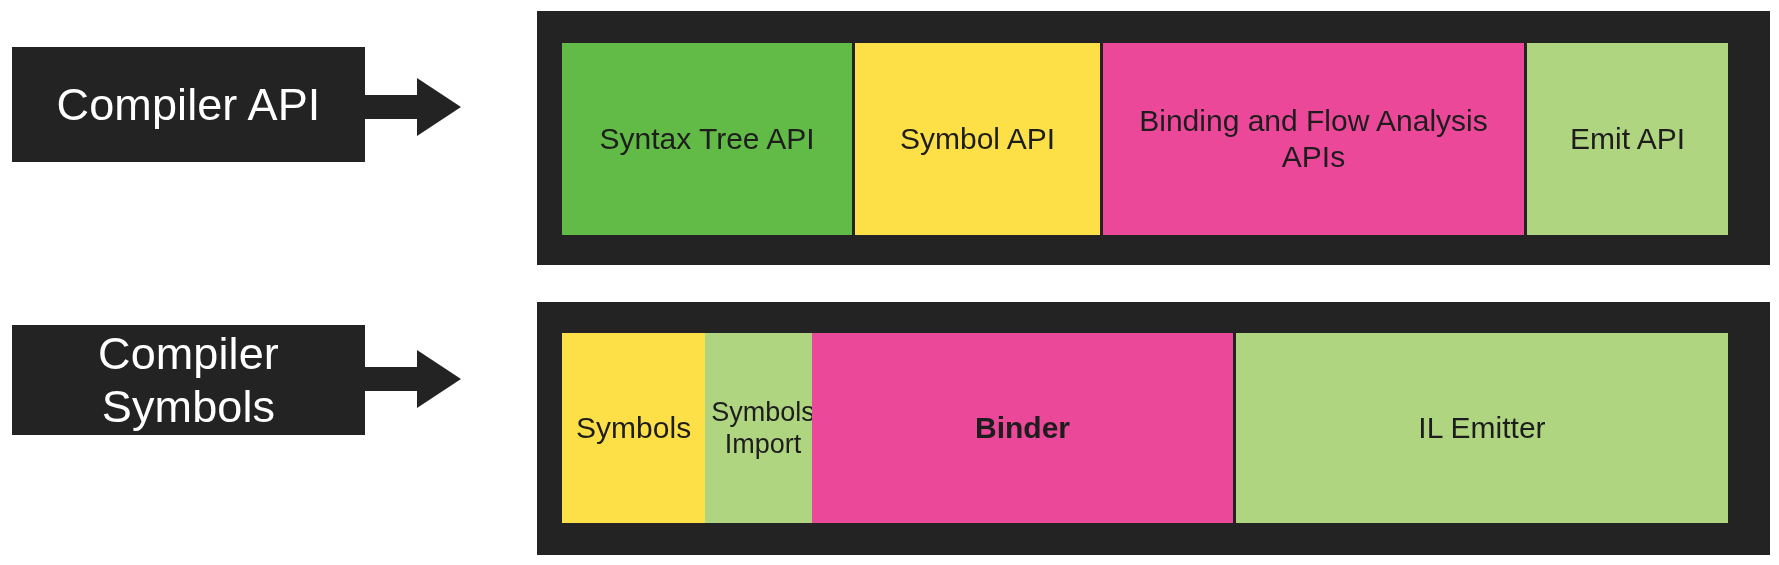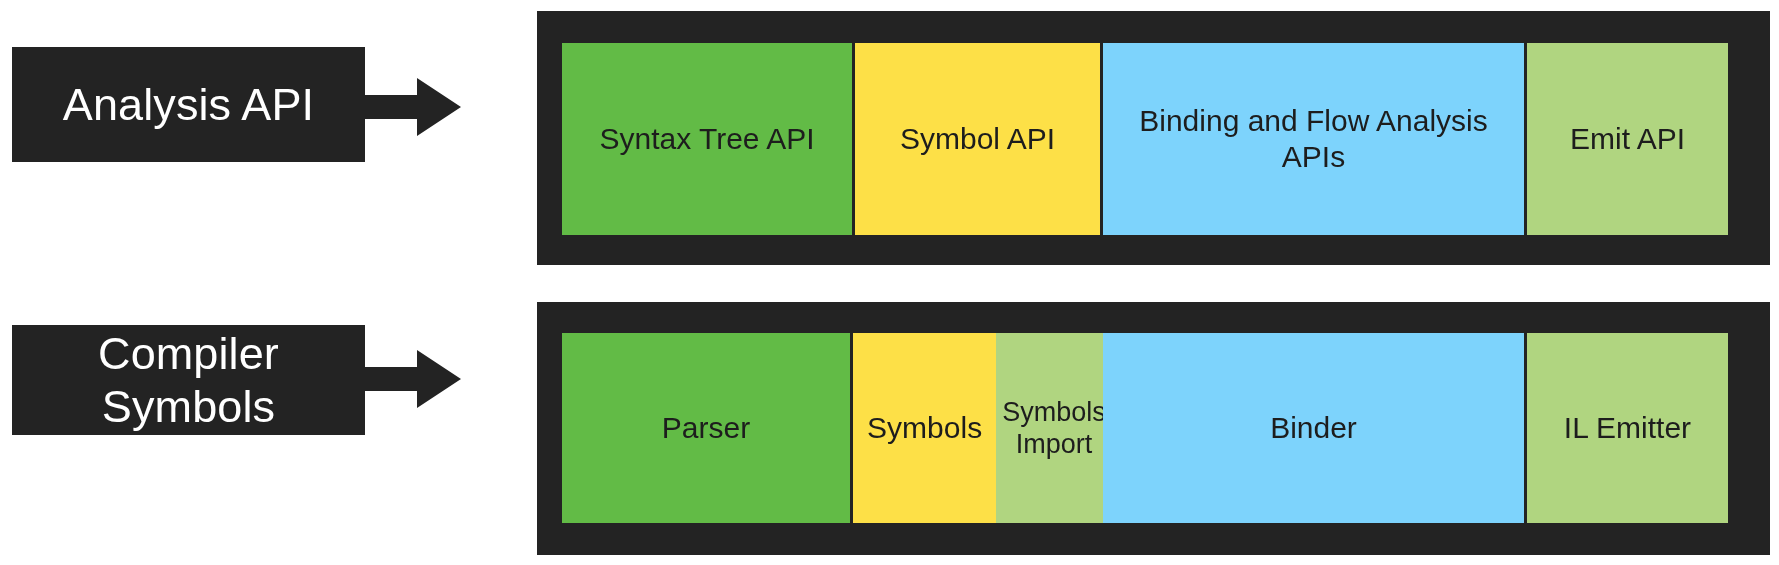--- a/index.html
+++ b/index.html
@@ -133,32 +133,32 @@
     margin-right: 3px;
   }
   .block-stack .block {
     margin-right: 0;
     width: 100%;
   }
 
   
   .c-green      { background: #62bb46; }
   .c-gray       { background: #fde047; }
-  .c-blue       { background: #7dd3fc; align-items: center; }
+  .c-blue       { background: #ec4899; align-items: center; }
   .c-lightgreen { background: #b0d580; }
 
   .fs-small { font-size: 27px; }
 </style>
 </head>
 <body>
 
 <div id="stage">
 
   <div id="chip-api" class="label-chip">
-    <span class="chip-text">Analysis API</span>
+    <span class="chip-text">Compiler API</span>
   </div>
 
   <div id="arrow-top" class="arrow">
     <svg viewBox="0 0 110 58" preserveAspectRatio="none" aria-hidden="true">
       <polygon points="0,17 66,17 66,0 110,29 66,58 66,41 0,41" fill="#232323"></polygon>
     </svg>
   </div>
 
   <div id="row-api" class="row-frame">
     <div class="blocks">
@@ -189,35 +189,32 @@
 
   <div id="arrow-bottom" class="arrow">
     <svg viewBox="0 0 110 58" preserveAspectRatio="none" aria-hidden="true">
       <polygon points="0,17 66,17 66,0 110,29 66,58 66,41 0,41" fill="#232323"></polygon>
     </svg>
   </div>
 
   <div id="row-pipeline" class="row-frame">
     <div class="blocks">
 
-      <div class="block c-green" style="flex: 0 0 288px;">
-        <span class="block-label">Parser</span>
-      </div>
 
       <div class="block-stack" style="flex: 0 0 247px;">
         <div class="block c-gray" style="flex: 0 0 58%;">
           <span class="block-label">Symbols</span>
         </div>
         <div class="block c-lightgreen fs-small" style="flex: 1 1 auto;">
           <span class="block-label">Symbols
 Import</span>
         </div>
       </div>
 
-      <div class="block c-blue" style="flex: 0 0 421px;">
+      <div class="block c-blue" style="flex: 0 0 421px; font-weight: bold;">
         <span class="block-label">Binder</span>
       </div>
 
       <div class="block c-lightgreen" style="flex: 1 1 auto;">
         <span class="block-label">IL Emitter</span>
       </div>
 
     </div>
   </div>
 

